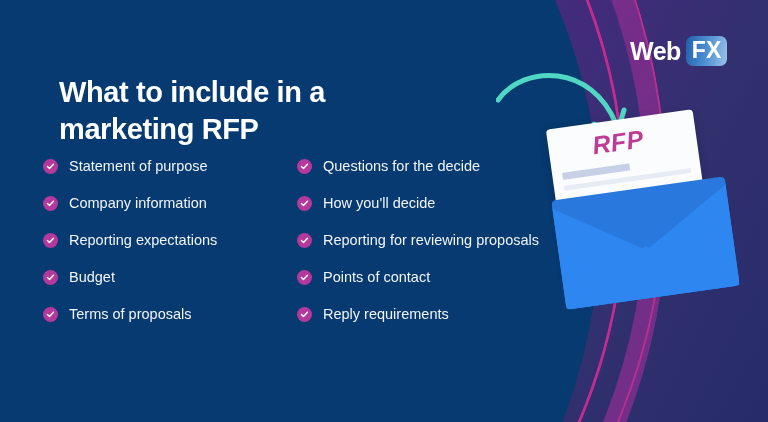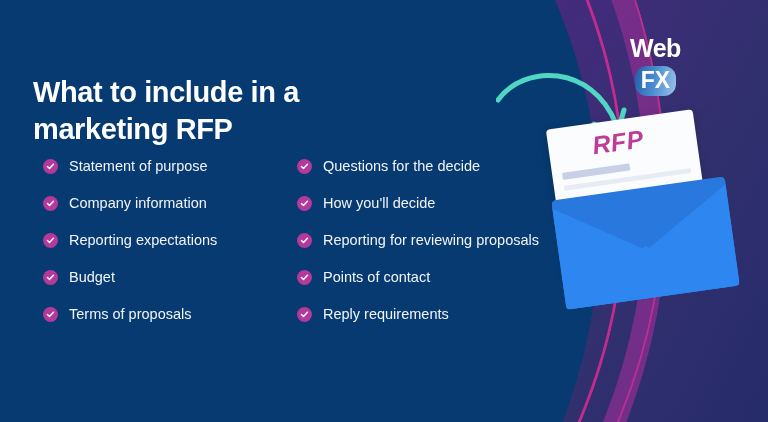--- a/index.html
+++ b/index.html
@@ -46,32 +46,32 @@
     left:-466px;top:-392px;width:1090px;height:1140px;
     border-width:22px;border-color:#8A2E90;
     opacity:.75;
     -webkit-mask-image:linear-gradient(to right,transparent 0,transparent 50%,#000 52%);
             mask-image:linear-gradient(to right,transparent 0,transparent 50%,#000 52%);
   }
 
   .teal-arrow{position:absolute;left:496px;top:62px;width:160px;height:92px;}
 
   
-  .logo{position:absolute;left:630px;top:36px;display:flex;align-items:center;gap:5px;flex-direction:column;}
+  .logo{position:absolute;left:630px;top:36px;display:flex;align-items:center;gap:5px;}
   .logo-web{color:#ffffff;font-size:25px;font-weight:700;letter-spacing:-0.5px;line-height:1;}
   .logo-fx{
     color:#ffffff;font-size:23px;font-weight:700;line-height:1;
     padding:3px 6px 4px 6px;
     background:linear-gradient(100deg,#1F5FA8 0%,#4E8FD4 50%,#9CC3E8 100%);
-    border-radius:12px;letter-spacing:0px;
+    border-radius:7px;letter-spacing:0px;
   }
 
   
   .heading{
-    position:absolute;left:33px;top:48px;width:380px;
+    position:absolute;left:59px;top:48px;width:380px;
     color:#ffffff;font-size:29px;font-weight:700;line-height:1.28;
     letter-spacing:-0.4px;
     margin-top:26px;
   }
 
   
   .col{position:absolute;top:148px;margin-top:8px;}
   .col-left{left:43px;width:250px;}
   .col-right{left:297px;width:255px;}
   .bullet{display:flex;align-items:flex-start;margin-bottom:17px;}

